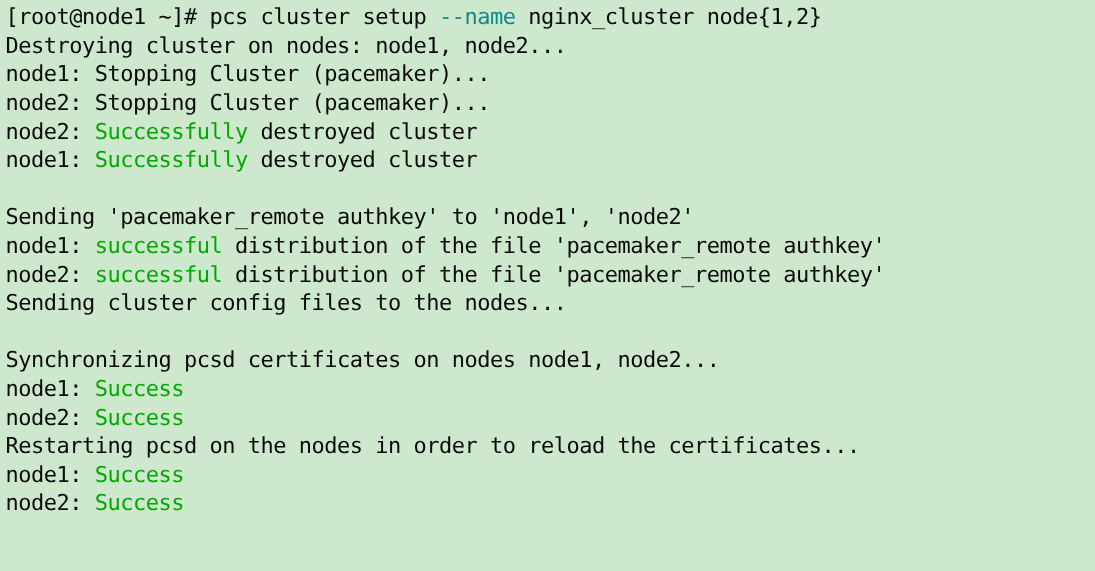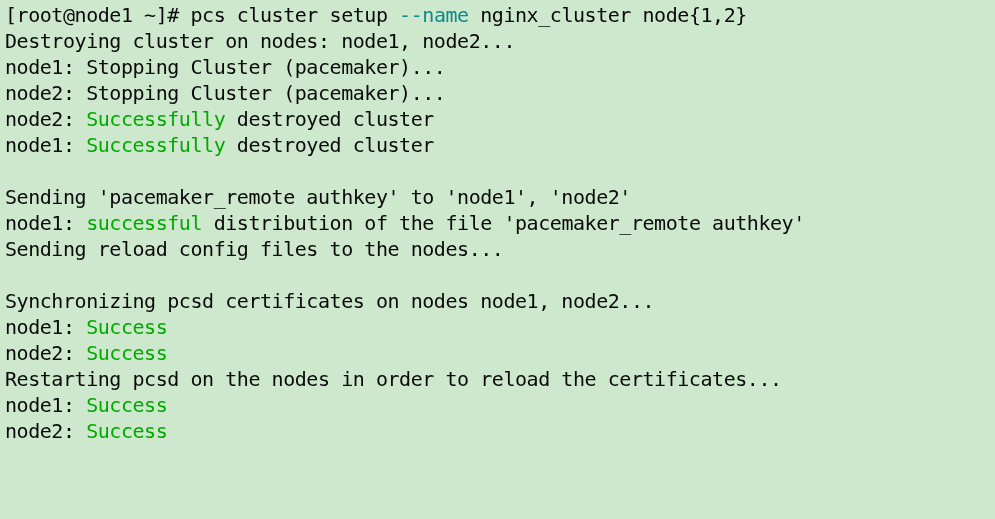--- a/index.html
+++ b/index.html
@@ -41,21 +41,22 @@
   <div id="terminal-output">
       <div class="line"><span class="seg c-default">[root@node1 ~]# pcs cluster setup </span><span class="seg c-teal">--name</span><span class="seg c-default"> nginx_cluster node{1,2}</span></div>
       <div class="line"><span class="seg c-default">Destroying cluster on nodes: node1, node2...</span></div>
       <div class="line"><span class="seg c-default">node1: Stopping Cluster (pacemaker)...</span></div>
       <div class="line"><span class="seg c-default">node2: Stopping Cluster (pacemaker)...</span></div>
       <div class="line"><span class="seg c-default">node2: </span><span class="seg c-green">Successfully</span><span class="seg c-default"> destroyed cluster</span></div>
       <div class="line"><span class="seg c-default">node1: </span><span class="seg c-green">Successfully</span><span class="seg c-default"> destroyed cluster</span></div>
       <div class="line blank"><span class="seg c-default"> </span></div>
       <div class="line"><span class="seg c-default">Sending 'pacemaker_remote authkey' to 'node1', 'node2'</span></div>
       <div class="line"><span class="seg c-default">node1: </span><span class="seg c-green">successful</span><span class="seg c-default"> distribution of the file 'pacemaker_remote authkey'</span></div>
-      <div class="line"><span class="seg c-default">Sending reload config files to the nodes...</span></div>
+      <div class="line"><span class="seg c-default">node2: </span><span class="seg c-green">successful</span><span class="seg c-default"> distribution of the file 'pacemaker_remote authkey'</span></div>
+      <div class="line"><span class="seg c-default">Sending cluster config files to the nodes...</span></div>
       <div class="line blank"><span class="seg c-default"> </span></div>
       <div class="line"><span class="seg c-default">Synchronizing pcsd certificates on nodes node1, node2...</span></div>
       <div class="line"><span class="seg c-default">node1: </span><span class="seg c-green">Success</span></div>
       <div class="line"><span class="seg c-default">node2: </span><span class="seg c-green">Success</span></div>
       <div class="line"><span class="seg c-default">Restarting pcsd on the nodes in order to reload the certificates...</span></div>
       <div class="line"><span class="seg c-default">node1: </span><span class="seg c-green">Success</span></div>
       <div class="line"><span class="seg c-default">node2: </span><span class="seg c-green">Success</span></div>
     </div>
 </div>
 

